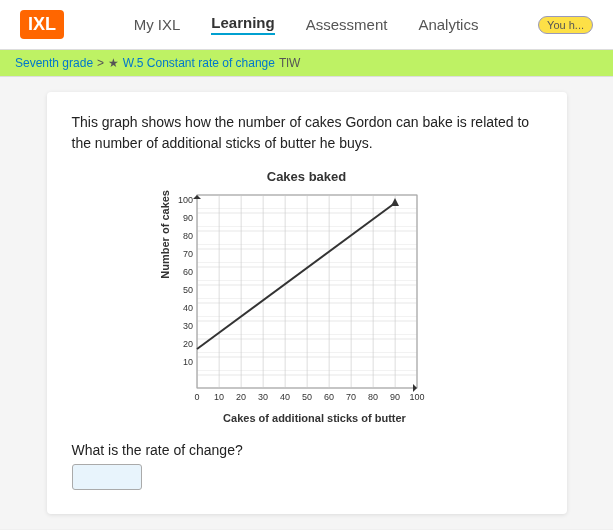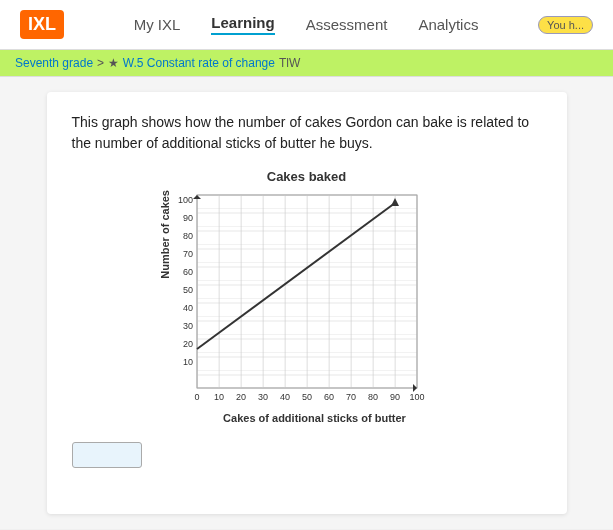--- a/index.html
+++ b/index.html
@@ -252,19 +252,20 @@
             <polygon points="220,8 216,16 224,16" fill="#333"></polygon>
 
             <polygon points="242,198 238,194 238,202" fill="#333"></polygon>
             <polygon points="22,5 18,9 26,9" fill="#333"></polygon>
           </svg>
           <div class="x-axis-label">Cakes of additional sticks of butter</div>
         </div>
       </div>
     </div>
 
+    <div class="question-text">What is the rate of change?</div>
 
     <div class="answer-row">
       <input class="answer-input" type="text" style="">
     </div>
 
   </div>
 </div>
 
 </body></html>

